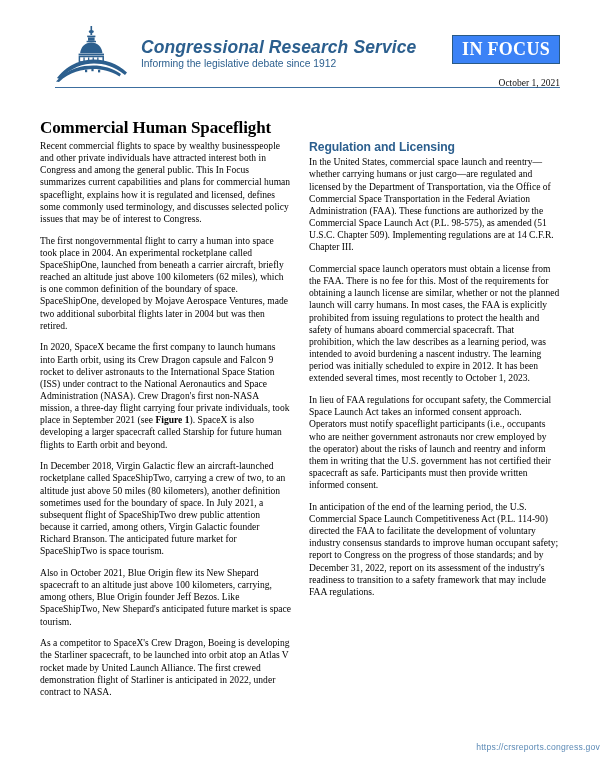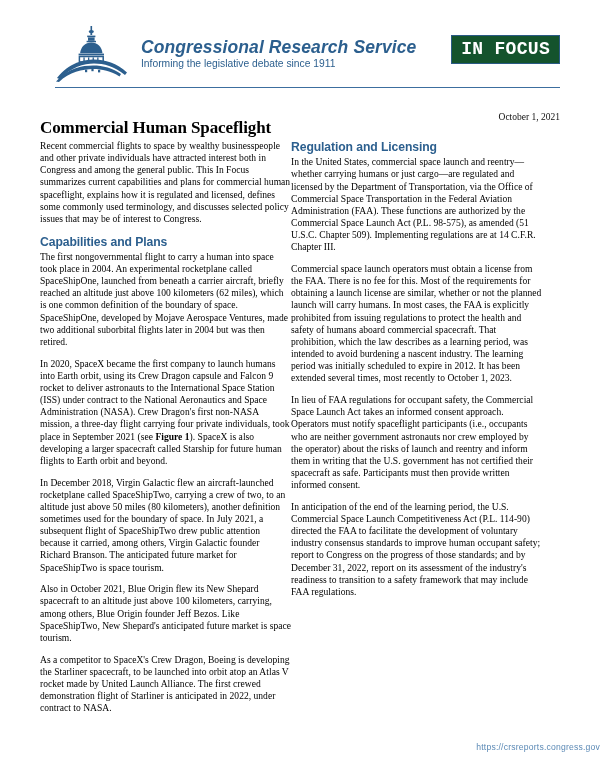--- a/index.html
+++ b/index.html
@@ -59,44 +59,44 @@
     font-family: "Liberation Sans", sans-serif;
     font-size: 10.3px;
     color: #2C5F8E;
     margin-top: 2px;
     white-space: nowrap;
   }
   .infocus-badge {
     position: absolute;
     right: 0;
     top: 9px;
-    background: #14532d;
+    background: #3b82f6;
     color: #ffffff;
-    font-family: Liberation Mono, monospace;
+    font-family: Liberation Serif, serif;
     font-weight: bold;
     font-size: 18px;
     letter-spacing: 0.3px;
     padding: 3px 9px 4px 9px;
     line-height: 1.12;
     border: 1px solid #2a5a85;
   }
   .rule {
     position: absolute;
     left: 55px;
     top: 87px;
     width: 505px;
     height: 0;
     border-top: 1.6px solid #3C6E9F;
   }
 
   
   .doc-date {
     position: absolute;
     right: 40px;
-    top: 112px;
+    top: 78px;
     font-family: "Liberation Serif", serif;
     font-size: 9.5px;
     color: #111;
     white-space: nowrap;
     text-align: center;
   }
   .doc-title {
     position: absolute;
     left: 40px;
     top: 107px;
@@ -108,20 +108,21 @@
     white-space: nowrap;
   }
 
   
   .columns {
     position: absolute;
     left: 40px;
     top: 140px;
     width: 520px;
     display: flex;
+    gap: 18px;
   }
   .col {
     width: 251px;
   }
 
   h2.section {
     font-family: "Liberation Sans", sans-serif;
     font-weight: bold;
     font-size: 12.2px;
     color: #2C5F8E;
@@ -193,38 +194,37 @@
 
           <rect x="30.0" y="43.6" width="2.2" height="2.6"></rect>
           <rect x="36.4" y="42.6" width="2.2" height="2.6"></rect>
           <rect x="43.0" y="43.8" width="2.2" height="2.6"></rect>
         </g>
       </svg>
     </div>
 
     <div class="brand-block">
       <div class="brand-name">Congressional Research Service</div>
-      <div class="brand-tag">Informing the legislative debate since 1911</div>
+      <div class="brand-tag">Informing the legislative debate since 1912</div>
     </div>
 
     <div class="infocus-badge">IN FOCUS</div>
   </div>
 
   <div class="rule"></div>
 
   <div class="doc-date">October 1, 2021</div>
   <h1 class="doc-title">Commercial Human Spaceflight</h1>
 
   <div class="columns">
 
     <div class="col">
 
       <p class="body">Recent commercial flights to space by wealthy businesspeople and other private individuals have attracted interest both in Congress and among the general public. This In Focus summarizes current capabilities and plans for commercial human spaceflight, explains how it is regulated and licensed, defines some commonly used terminology, and discusses selected policy issues that may be of interest to Congress.</p>
 
-      <h2 class="section">Capabilities and Plans</h2>
 
       <p class="body">The first nongovernmental flight to carry a human into space took place in 2004. An experimental rocketplane called SpaceShipOne, launched from beneath a carrier aircraft, briefly reached an altitude just above 100 kilometers (62 miles), which is one common definition of the boundary of space. SpaceShipOne, developed by Mojave Aerospace Ventures, made two additional suborbital flights later in 2004 but was then retired.</p>
 
       <p class="body">
         <span>In 2020, SpaceX became the first company to launch humans into Earth orbit, using its Crew Dragon capsule and Falcon 9 rocket to deliver astronauts to the International Space Station (ISS) under contract to the National Aeronautics and Space Administration (NASA). Crew Dragon's first non-NASA mission, a three-day flight carrying four private individuals, took place in September 2021 (see </span><span class="b">Figure 1</span><span>). SpaceX is also developing a larger spacecraft called Starship for future human flights to Earth orbit and beyond.</span>
       </p>
 
       <p class="body">In December 2018, Virgin Galactic flew an aircraft-launched rocketplane called SpaceShipTwo, carrying a crew of two, to an altitude just above 50 miles (80 kilometers), another definition sometimes used for the boundary of space. In July 2021, a subsequent flight of SpaceShipTwo drew public attention because it carried, among others, Virgin Galactic founder Richard Branson. The anticipated future market for SpaceShipTwo is space tourism.</p>
 
       <p class="body">Also in October 2021, Blue Origin flew its New Shepard spacecraft to an altitude just above 100 kilometers, carrying, among others, Blue Origin founder Jeff Bezos. Like SpaceShipTwo, New Shepard's anticipated future market is space tourism.</p>

